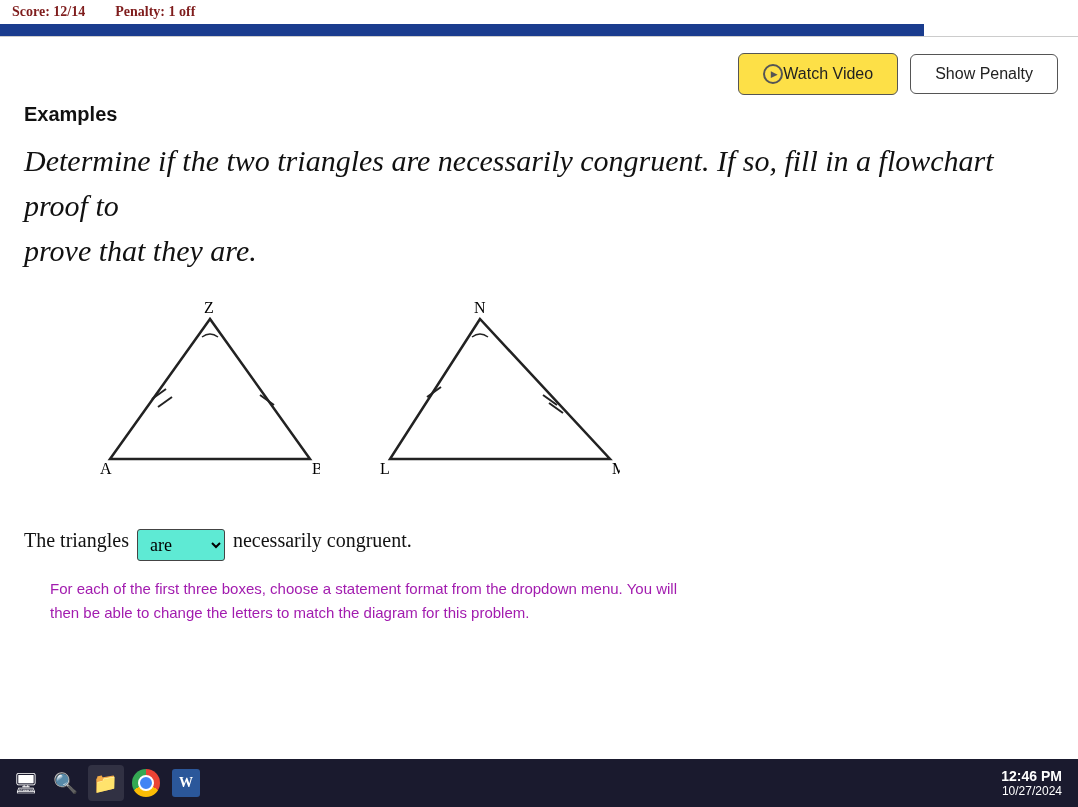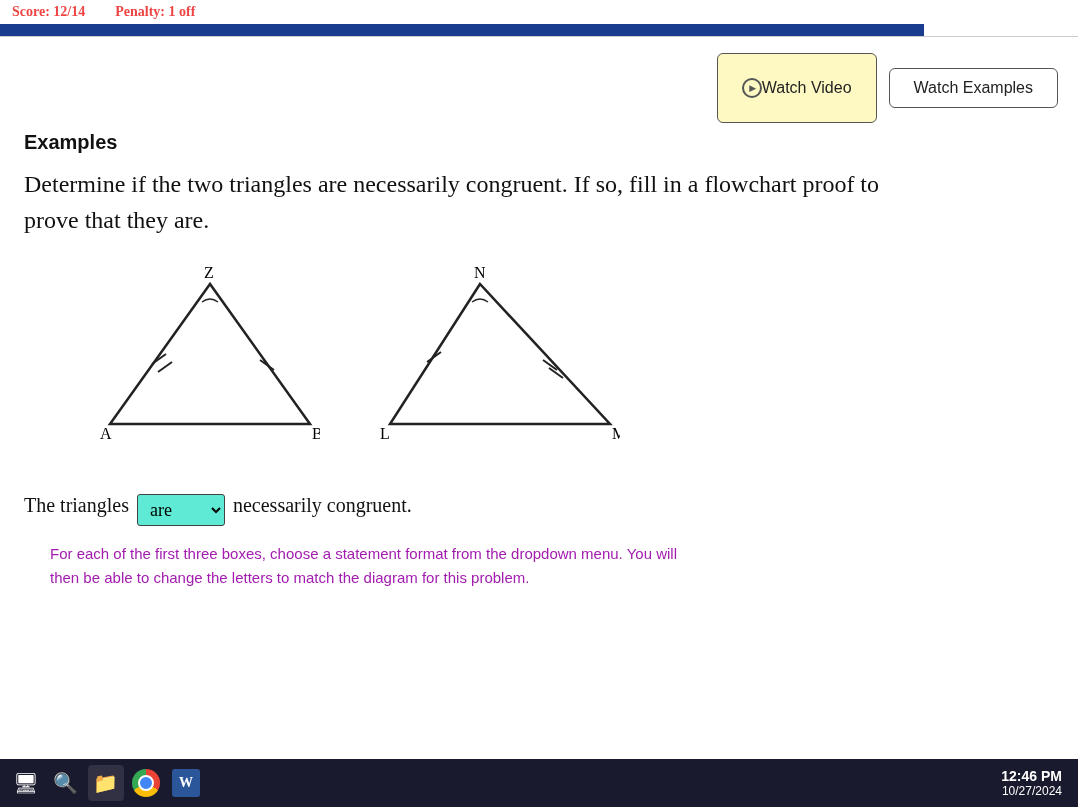--- a/index.html
+++ b/index.html
@@ -17,21 +17,21 @@
       background: #fff;
       border-bottom: 1px solid #ccc;
       padding: 0;
     }
     .score-row {
       display: flex;
       align-items: center;
       padding: 4px 12px;
       font-size: 14px;
       font-weight: bold;
-      color: #ef4444;
+      color: #7f1d1d;
       gap: 30px;
     }
     .progress-bar-row {
       display: flex;
       width: 100%;
       height: 12px;
     }
     .progress-filled {
       background: #1a3c8e;
       flex: 12;
@@ -59,24 +59,24 @@
       padding: 16px 20px 8px 20px;
       gap: 12px;
     }
 
     .watch-video-btn {
       display: flex;
       align-items: center;
       gap: 0;
       border: 1.5px solid #555;
       border-radius: 6px;
-      padding: 24px 24px;
+      padding: 10px 24px;
       font-size: 16px;
       cursor: pointer;
-      background: #fef9c3;
+      background: #fde047;
       color: #222;
       font-family: Arial, sans-serif;
     }
     .watch-video-btn .play-icon {
       width: 20px;
       height: 20px;
       border-radius: 50%;
       border: 2px solid #555;
       display: flex;
       align-items: center;
@@ -104,25 +104,26 @@
     .question-label {
       font-size: 20px;
       font-weight: bold;
       padding: 0 24px 8px 24px;
       color: #111;
       font-family: Arial, sans-serif;
     }
 
     
     .question-text {
-      font-size: 24px;
+      font-size: 30px;
       padding: 4px 24px 16px 24px;
       color: #111;
       line-height: 1.5;
       font-family: 'Times New Roman', serif;
+      font-style: italic;
     }
 
     
     .diagrams-row {
       display: flex;
       align-items: flex-end;
       padding: 10px 60px 30px 100px;
       gap: 60px;
     }
 
@@ -244,21 +245,21 @@
 </div>
 
 <div class="main-content">
 
   <div class="header-row">
     <button class="watch-video-btn">
       <span class="play-icon"></span>
       <span>Watch Video</span>
     </button>
     <button class="show-examples-btn">
-      <span>Watch Examples</span>
+      <span>Show Penalty</span>
     </button>
   </div>
 
   <div class="question-label">Examples</div>
 
   <div class="question-text">
     <span>Determine if the two triangles are necessarily congruent. If so, fill in a flowchart proof to</span><br>
     <span>prove that they are.</span>
   </div>
 

